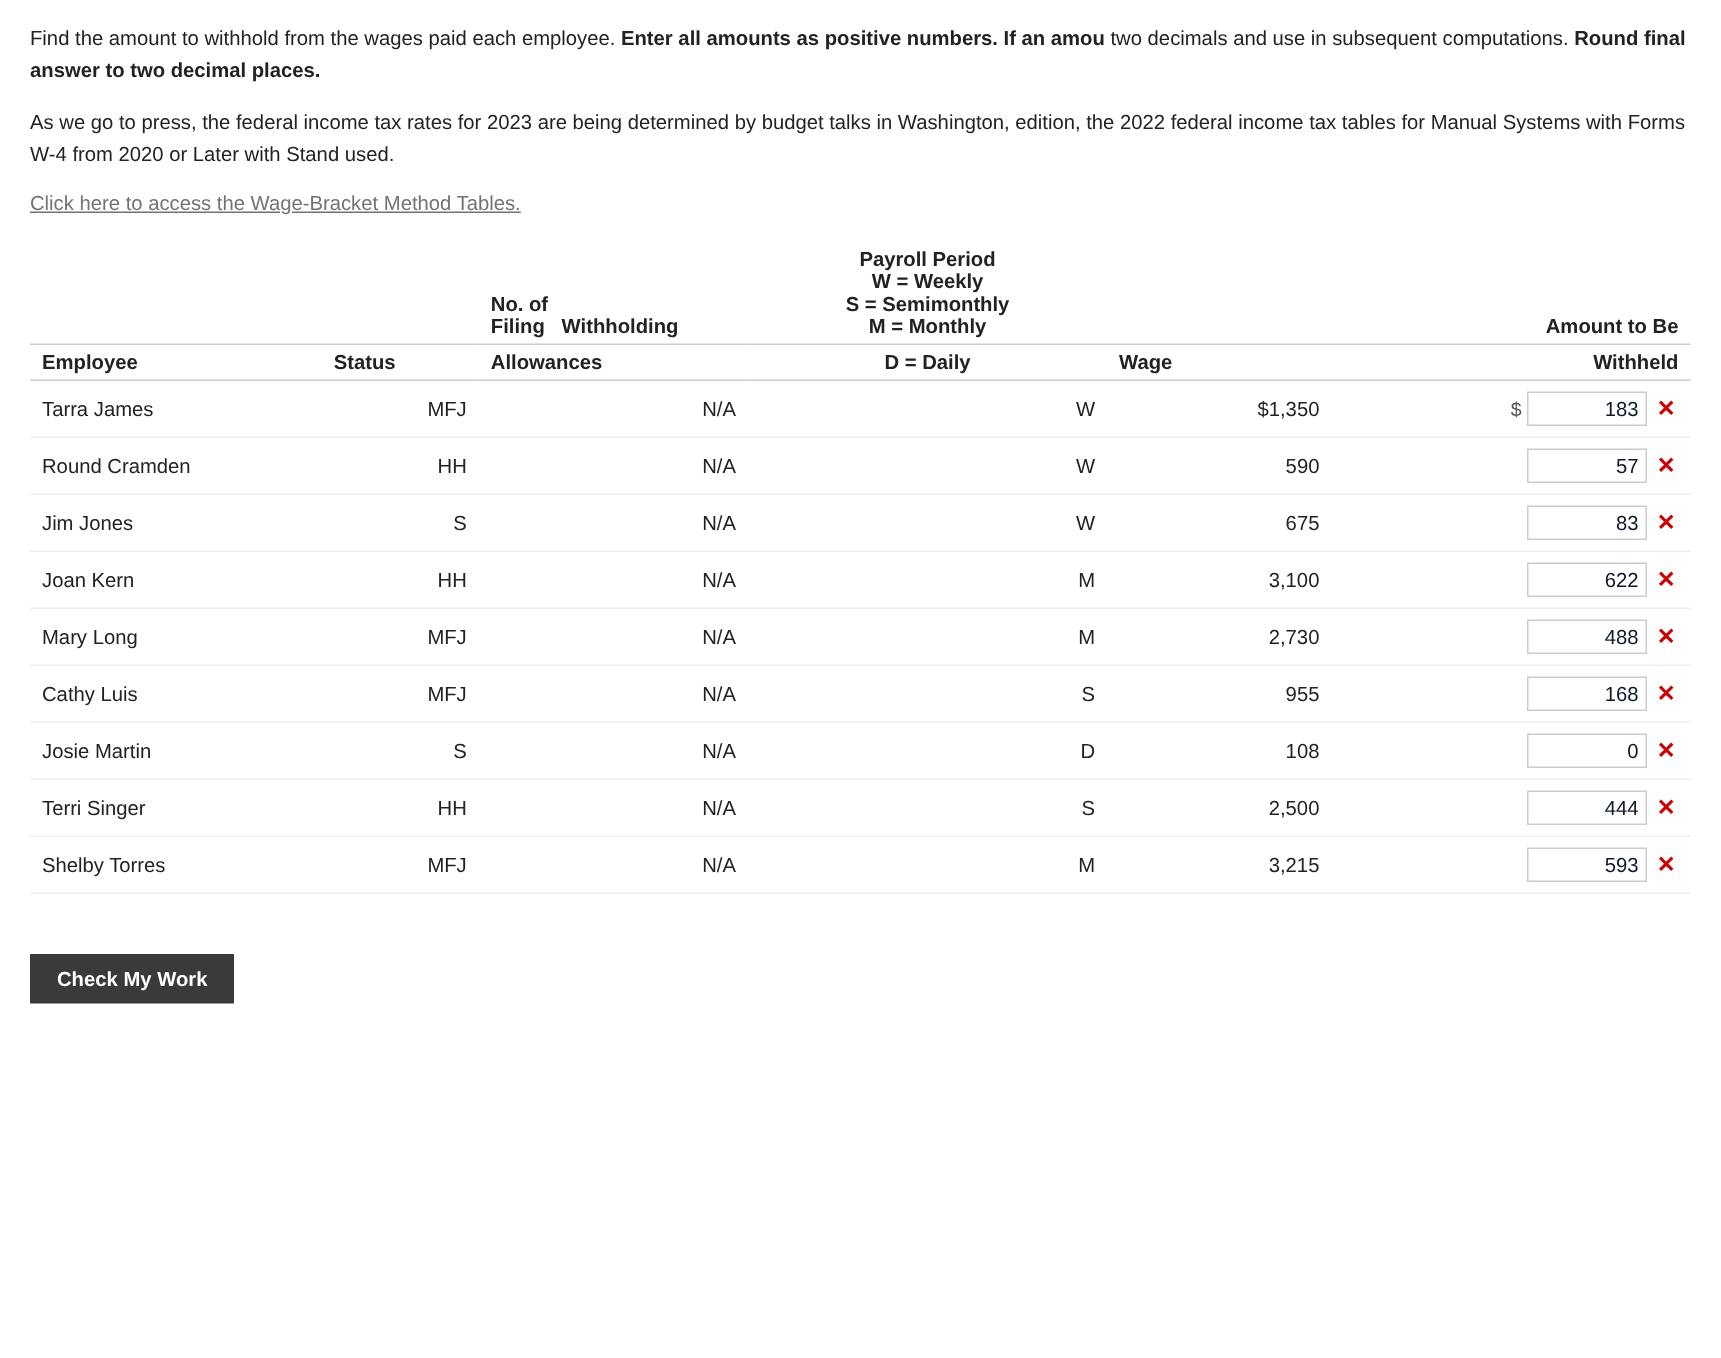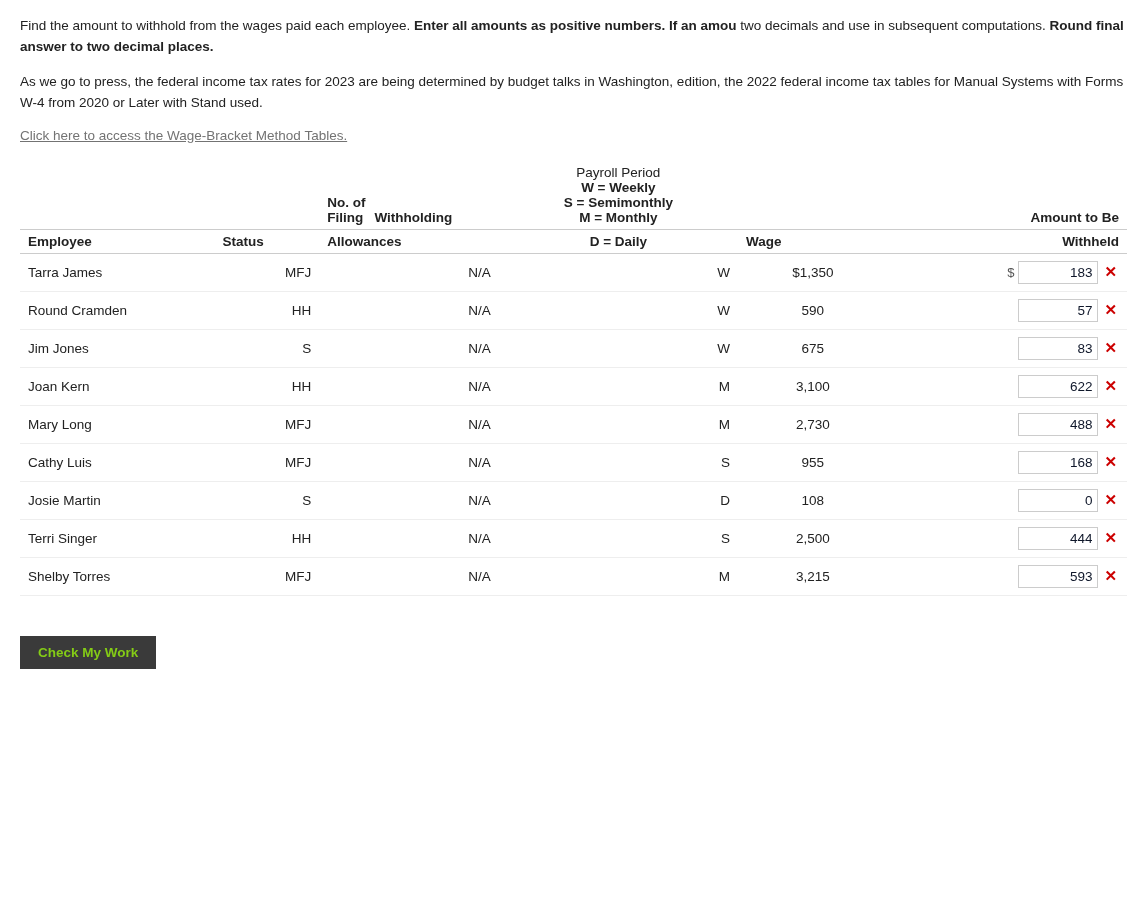--- a/index.html
+++ b/index.html
@@ -43,21 +43,21 @@
     }
     thead tr th.center { text-align: center; }
     thead tr th.right { text-align: right; }
     tbody tr td {
       padding: 7px 8px;
       font-size: 13.5px;
       vertical-align: middle;
       border-bottom: 1px solid #eee;
     }
     tbody tr td.center { text-align: right; }
-    tbody tr td.right { text-align: center; }
+    tbody tr td.right { text-align: right; }
     .amount-cell {
       display: flex;
       align-items: center;
       justify-content: flex-end;
       gap: 4px;
     }
     .amount-cell .dollar-sign {
       font-size: 13px;
       color: #555;
     }
@@ -74,21 +74,21 @@
       color: #c00;
       font-weight: bold;
       font-size: 15px;
       cursor: pointer;
       background: none;
       border: none;
       padding: 0 2px;
     }
     .check-btn {
       background: #3a3a3a;
-      color: #84cc16;
+      color: #ffffff;
       border: none;
       padding: 9px 18px;
       font-size: 13.5px;
       font-weight: bold;
       cursor: pointer;
       margin-top: 10px;
     }
     .col-employee { width: 130px; }
     .col-filing { width: 70px; }
     .col-allowances { width: 120px; }
@@ -119,21 +119,21 @@
   <table>
     <thead>
       <tr>
         <th class="col-employee"></th>
         <th class="col-filing"></th>
         <th class="col-allowances">
           <div>No. of</div>
           <div>Filing &nbsp; Withholding</div>
         </th>
         <th class="col-payroll center">
-          <div style="font-weight:normal">Payroll Period</div>
+          <div style="font-weight:bold">Payroll Period</div>
           <div>W = Weekly</div>
           <div>S = Semimonthly</div>
           <div>M = Monthly</div>
         </th>
         <th class="col-wage"></th>
         <th class="col-amount right">
           <div>Amount to Be</div>
         </th>
       </tr>
       <tr>

